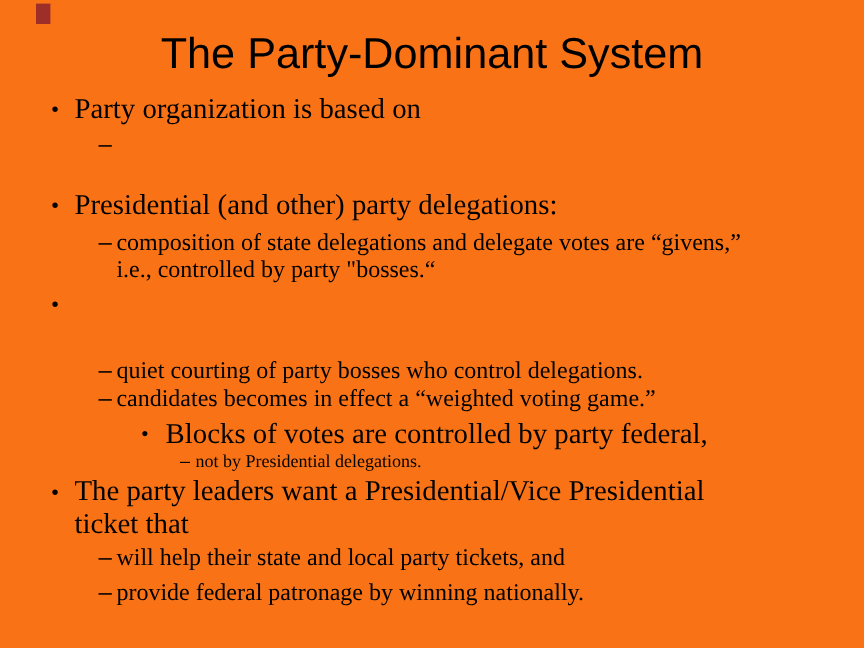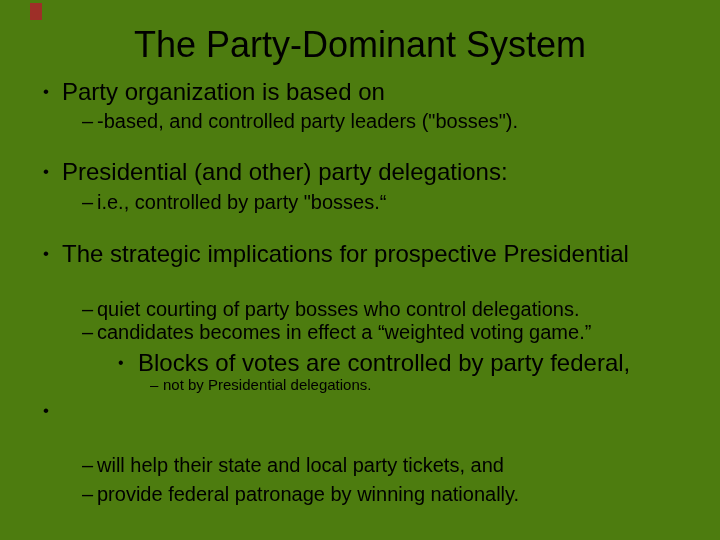--- a/index.html
+++ b/index.html
@@ -4,21 +4,21 @@
 <style>
   html, body {
     margin: 0;
     padding: 0;
     background: #ffffff;
   }
   #slide {
     position: relative;
     width: 720px;
     height: 540px;
-    background: #4d7c0f;
+    background: #f97316;
     color: #000000;
     font-family: "Liberation Sans", "DejaVu Sans", sans-serif;
     overflow: hidden;
   }
   #corner-mark {
     position: absolute;
     left: 30px;
     top: 3px;
     width: 12px;
     height: 17px;
@@ -27,21 +27,21 @@
     position: absolute;
     left: 0;
     right: 0;
     top: 24px;
     text-align: center;
     font-size: 36px;
     line-height: 42px;
     white-space: nowrap;
   }
   .li { position: absolute; }
-  .li .line { display: block; white-space: nowrap; }
+  .li .line { display: block; white-space: nowrap; font-family: Liberation Serif, serif; }
   .li .b {
     position: absolute;
     top: 0;
   }
   
   .l1 { left: 62px; font-size: 24px; line-height: 27px; }
   .l1 .b { left: -19px; font-size: 17px; line-height: 27px; }
   
   .l2 { left: 97px; font-size: 20px; line-height: 23px; }
   .l2 .b { left: -15px; line-height: 23px; }
@@ -74,36 +74,35 @@
 
   <div class="title">The Party-Dominant System</div>
 
   <div class="li l1 t-item1">
     <span class="b">•</span>
     <span class="line">Party organization is based on</span>
   </div>
 
   <div class="li l2 t-item1sub">
     <span class="b">–</span>
-    <span class="line">-based, and controlled party leaders ("bosses").</span>
   </div>
 
   <div class="li l1 t-item2">
     <span class="b">•</span>
     <span class="line">Presidential (and other) party delegations:</span>
   </div>
 
   <div class="li l2 t-item2sub">
     <span class="b">–</span>
+    <span class="line">composition of state delegations and delegate votes are “givens,”</span>
     <span class="line">i.e., controlled by party "bosses.“</span>
   </div>
 
   <div class="li l1 t-item3">
     <span class="b">•</span>
-    <span class="line">The strategic implications for prospective Presidential</span>
   </div>
 
   <div class="li l2 t-sub3a">
     <span class="b">–</span>
     <span class="line">quiet courting of party bosses who control delegations.</span>
   </div>
 
   <div class="li l2 t-sub3b">
     <span class="b">–</span>
     <span class="line">candidates becomes in effect a “weighted voting game.”</span>
@@ -114,20 +113,22 @@
     <span class="line">Blocks of votes are controlled by party federal,</span>
   </div>
 
   <div class="li l4 t-sub3d">
     <span class="b">–</span>
     <span class="line">not by Presidential delegations.</span>
   </div>
 
   <div class="li l1 t-item4">
     <span class="b">•</span>
+    <span class="line">The party leaders want a Presidential/Vice Presidential</span>
+    <span class="line">ticket that</span>
   </div>
 
   <div class="li l2 t-sub4a">
     <span class="b">–</span>
     <span class="line">will help their state and local party tickets, and</span>
   </div>
 
   <div class="li l2 t-sub4b">
     <span class="b">–</span>
     <span class="line">provide federal patronage by winning nationally.</span>

